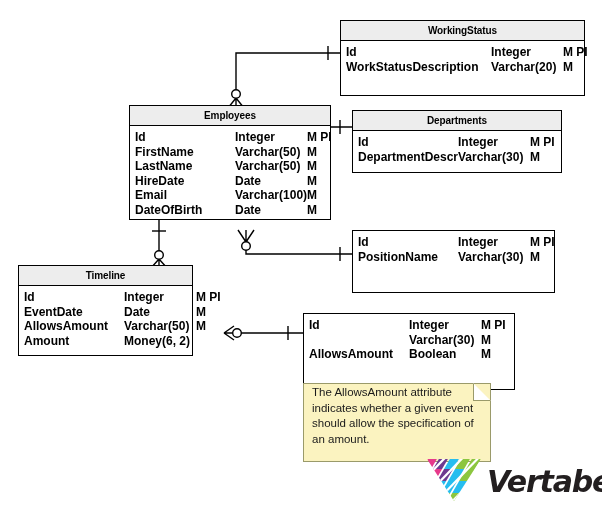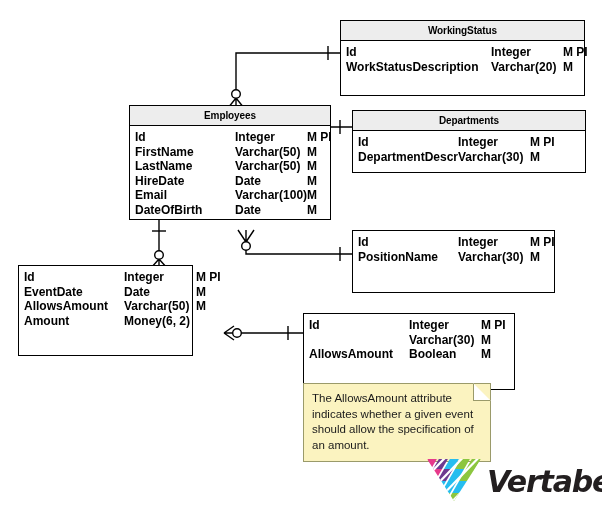--- a/index.html
+++ b/index.html
@@ -71,21 +71,21 @@
   .e-timeline    .a-type { left: 105px; } .e-timeline    .a-flags { left: 177px; }
   .e-eventtypes  .a-type { left: 105px; } .e-eventtypes  .a-flags { left: 177px; }
 
   
   .note {
     position: absolute;
     box-sizing: border-box;
     background: #fbf3c0;
     border: 1.2px solid #9a9a6a;
     z-index: 8;
-    padding: 7px 8px 6px 8px;
+    padding: 1px 8px 6px 8px;
     font-size: 11.5px;
     line-height: 15.5px;
     color: #1a1a1a;
   }
   .note-fold {
     position: absolute;
     top: -1px;
     right: -1px;
     width: 17px;
     height: 17px;
@@ -213,21 +213,21 @@
         <span class="a-flags">M</span>
       </div>
       <div class="attr">
         <span class="a-name">DateOfBirth</span>
         <span class="a-type">Date</span>
         <span class="a-flags">M</span>
       </div>
     </div>
   </div>
 
-  <div class="entity e-departments" style="left:352px; top:110px; width:234px; height:63px;">
+  <div class="entity e-departments" style="left:352px; top:110px; width:210px; height:63px;">
     <div class="entity-title">Departments</div>
     <div class="entity-body">
       <div class="attr">
         <span class="a-name">Id</span>
         <span class="a-type">Integer</span>
         <span class="a-flags">M PI</span>
       </div>
       <div class="attr">
         <span class="a-name">DepartmentDescr</span>
         <span class="a-type">Varchar(30)</span>
@@ -245,20 +245,21 @@
       </div>
       <div class="attr">
         <span class="a-name">PositionName</span>
         <span class="a-type">Varchar(30)</span>
         <span class="a-flags">M</span>
       </div>
     </div>
   </div>
 
   <div class="entity e-timeline" style="left:18px; top:265px; width:175px; height:91px;">
+    <div class="entity-title">Timeline</div>
     <div class="entity-body">
       <div class="attr">
         <span class="a-name">Id</span>
         <span class="a-type">Integer</span>
         <span class="a-flags">M PI</span>
       </div>
       <div class="attr">
         <span class="a-name">EventDate</span>
         <span class="a-type">Date</span>
         <span class="a-flags">M</span>

